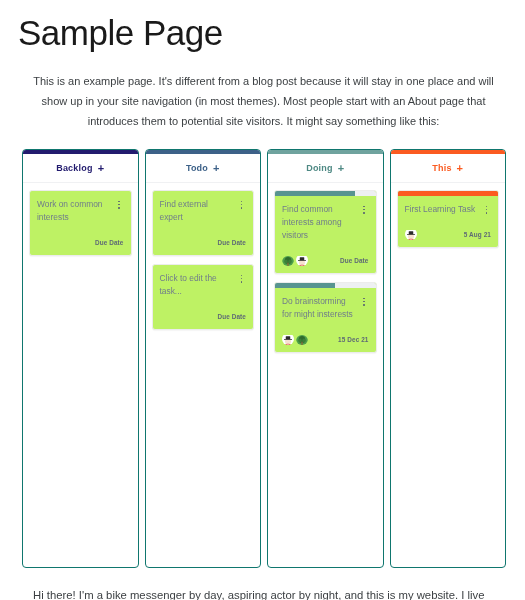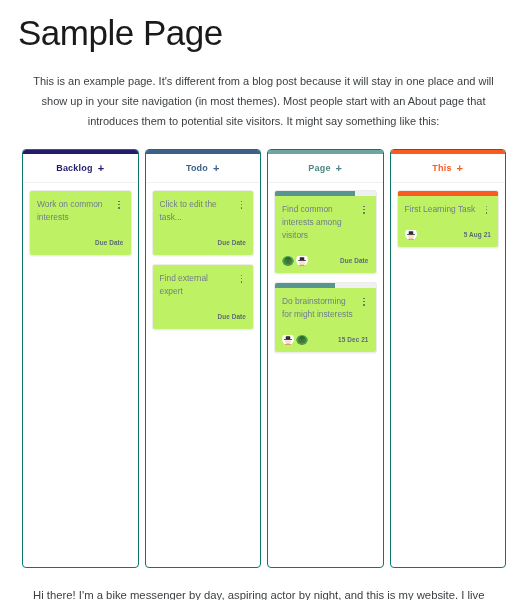--- a/index.html
+++ b/index.html
@@ -234,55 +234,55 @@
       <div class="column">
         <div class="column-topbar" style="background: rgb(61, 97, 136);"></div>
         <div class="column-header">
           <span class="column-title" style="color: rgb(61, 97, 136);">Todo</span>
           <span class="add-icon" style="color: rgb(61, 97, 136);">+</span>
         </div>
         <div class="column-body">
           <div class="card">
             <div class="card-inner">
               <div class="card-toprow">
-                <div class="card-title">Click to edit the task...</div>
+                <div class="card-title">Find external expert</div>
                 <div class="kebab-icon">
                   <span></span>
                   <span></span>
                   <span></span>
                 </div>
               </div>
               <div class="card-footer">
                 <div class="avatars"></div>
                 <div class="card-date">Due Date</div>
               </div>
             </div>
           </div>
           <div class="card">
             <div class="card-inner">
               <div class="card-toprow">
-                <div class="card-title">Find external expert</div>
+                <div class="card-title">Click to edit the task...</div>
                 <div class="kebab-icon">
                   <span></span>
                   <span></span>
                   <span></span>
                 </div>
               </div>
               <div class="card-footer">
                 <div class="avatars"></div>
                 <div class="card-date">Due Date</div>
               </div>
             </div>
           </div>
         </div>
       </div>
       <div class="column">
         <div class="column-topbar" style="background: rgb(111, 163, 158);"></div>
         <div class="column-header">
-          <span class="column-title" style="color: rgb(77, 136, 131);">Page</span>
+          <span class="column-title" style="color: rgb(77, 136, 131);">Doing</span>
           <span class="add-icon" style="color: rgb(77, 136, 131);">+</span>
         </div>
         <div class="column-body">
           <div class="card">
             <div class="card-progress">
               <i style="width: 80%; background: rgb(88, 148, 144);"></i>
             </div>
             <div class="card-inner">
               <div class="card-toprow">
                 <div class="card-title">Find common interests among visitors</div>

